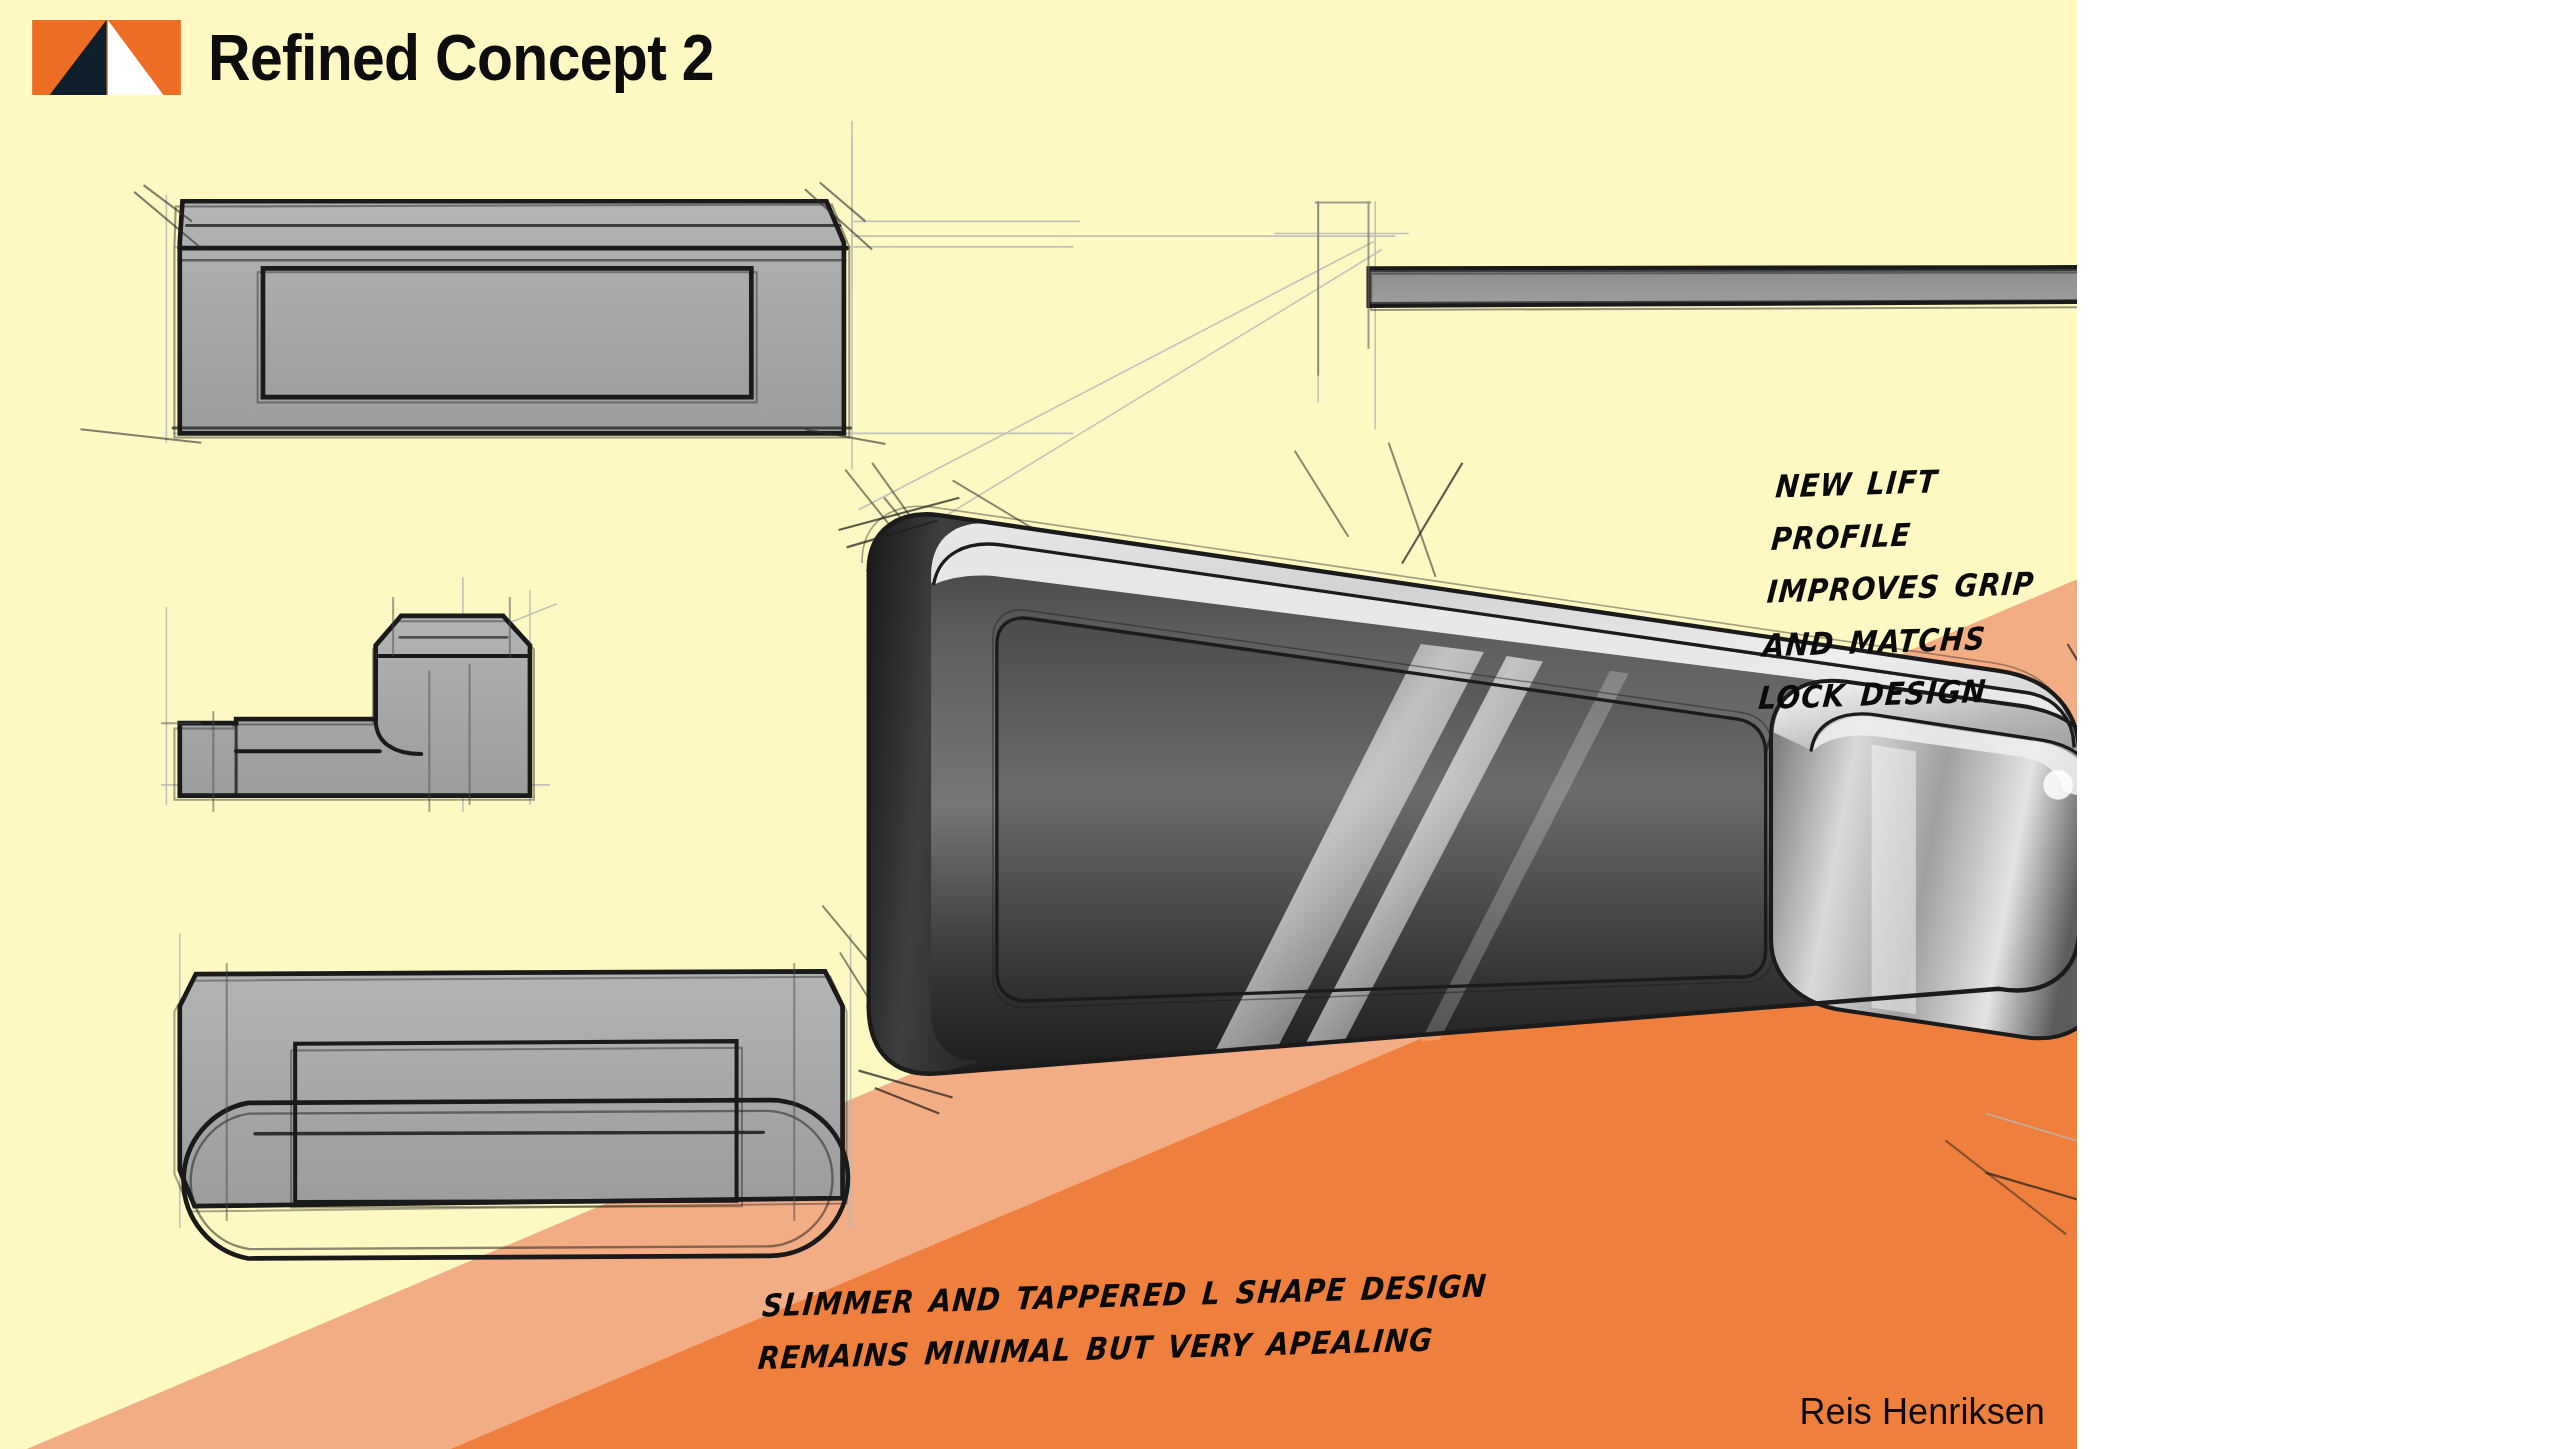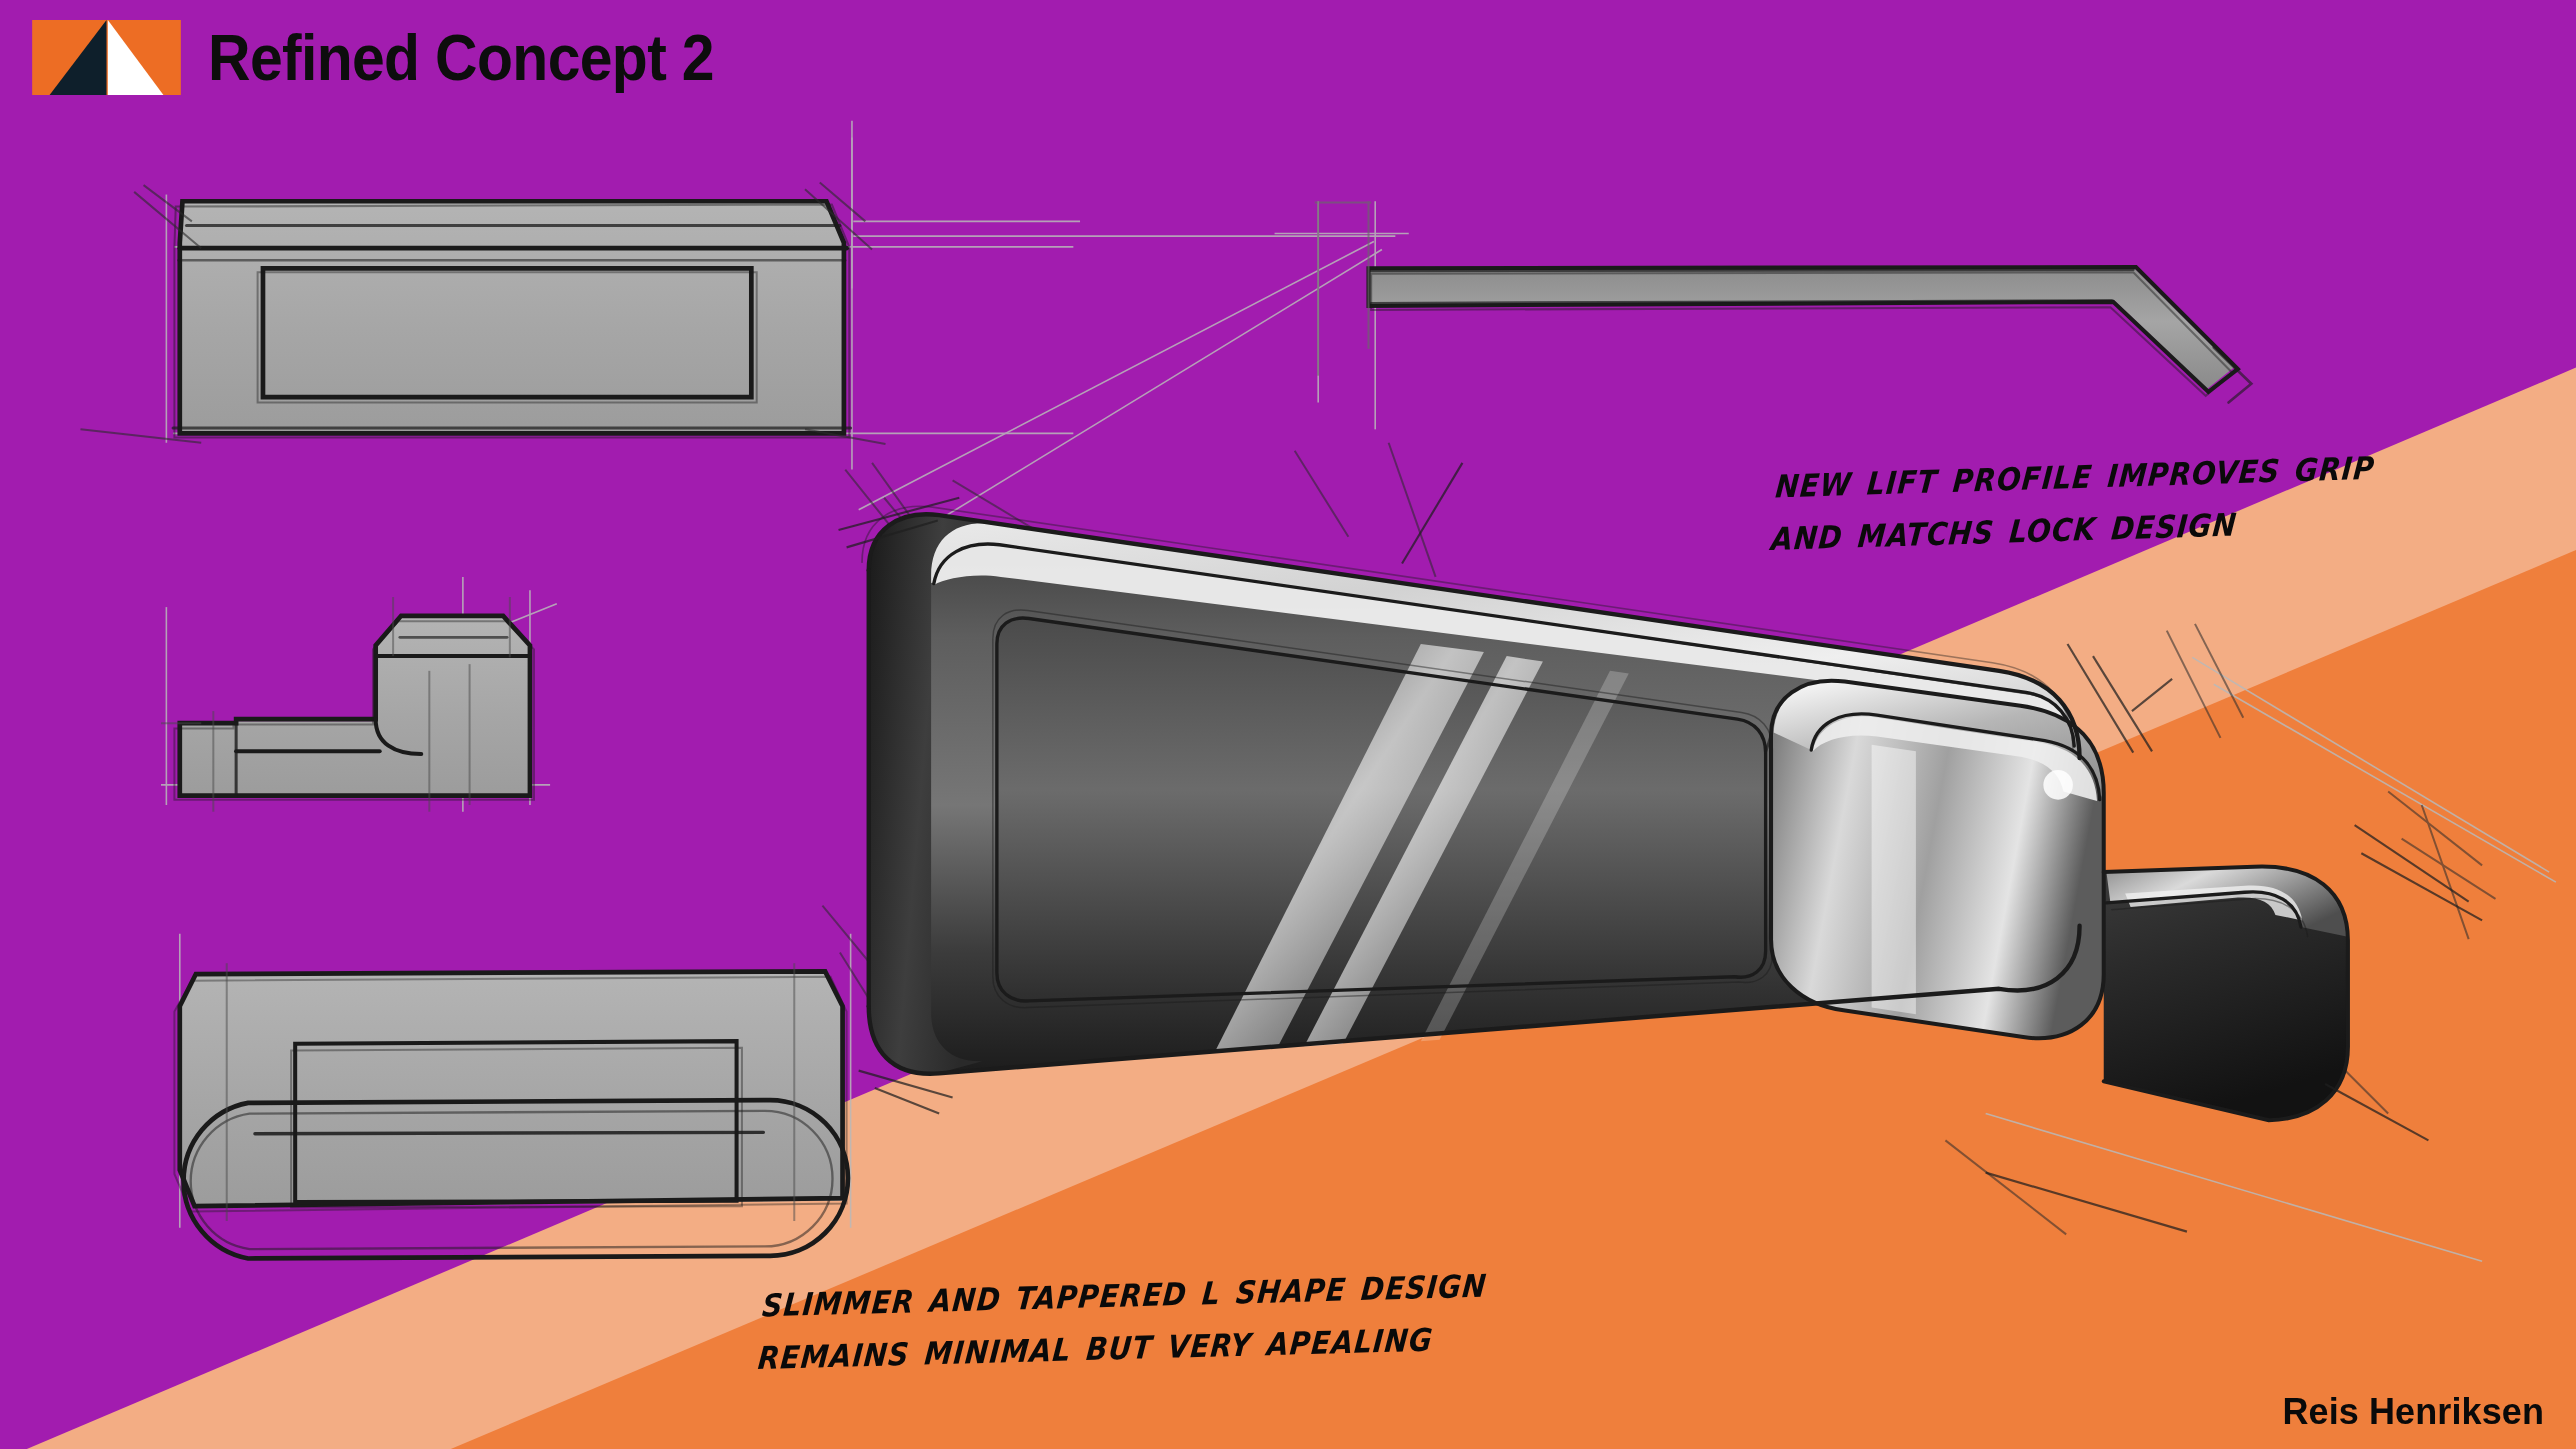--- a/index.html
+++ b/index.html
@@ -6,23 +6,23 @@
   html, body {
     margin: 0;
     padding: 0;
     background: #ffffff;
   }
   body {
     font-family: "Liberation Sans", sans-serif;
   }
   #slide {
     position: relative;
-    width: 2576px;
+    width: 2077px;
     height: 1449px;
-    background: #a21caf;
+    background: #fef9c3;
     overflow: hidden;
   }
 
   
   #bands {
     position: absolute;
     left: 0; top: 0;
     width: 2576px; height: 1449px;
     z-index: 1;
   }
@@ -93,21 +93,21 @@
     top: 1275px;
     transform: skewX(-6deg) scaleY(1.12) rotate(-1.4deg);
   }
 
   #author-credit {
     position: absolute;
     z-index: 50;
     right: 32px;
     bottom: 16px;
     font-size: 36px;
-    font-weight: bold;
+    font-weight: normal;
     color: #0a0a0a;
     letter-spacing: 0.1px;
   }
 </style>
 </head>
 <body>
 
 <div id="slide">
 
   <svg id="bands" viewBox="0 0 3840 2160" preserveAspectRatio="none">

